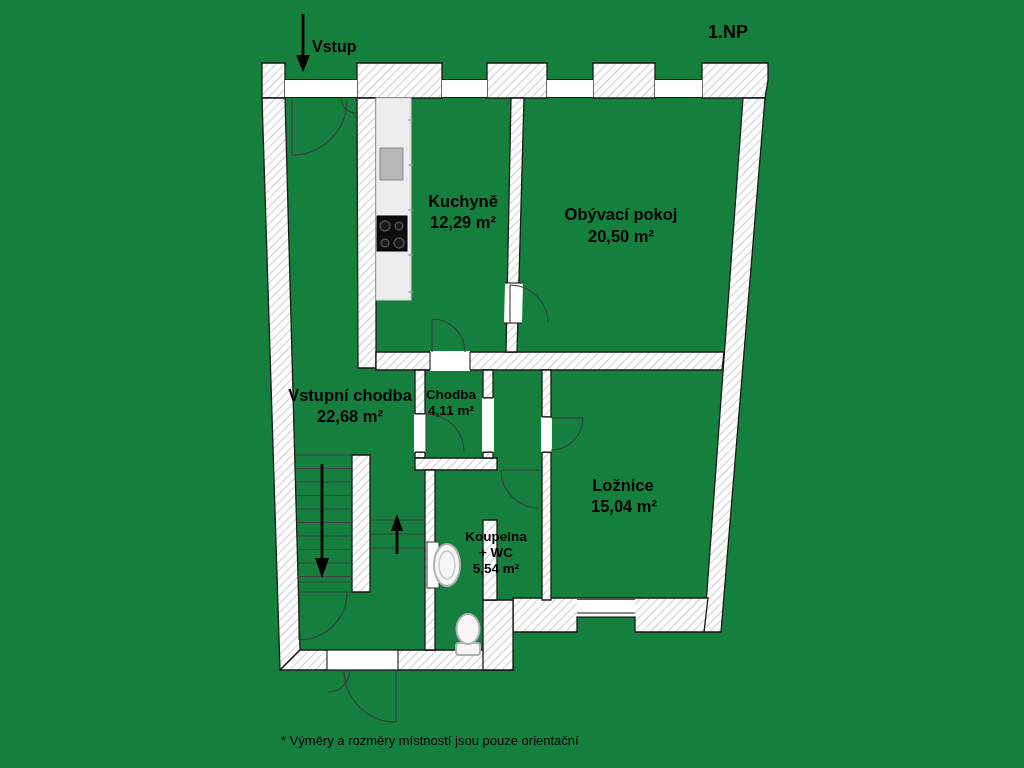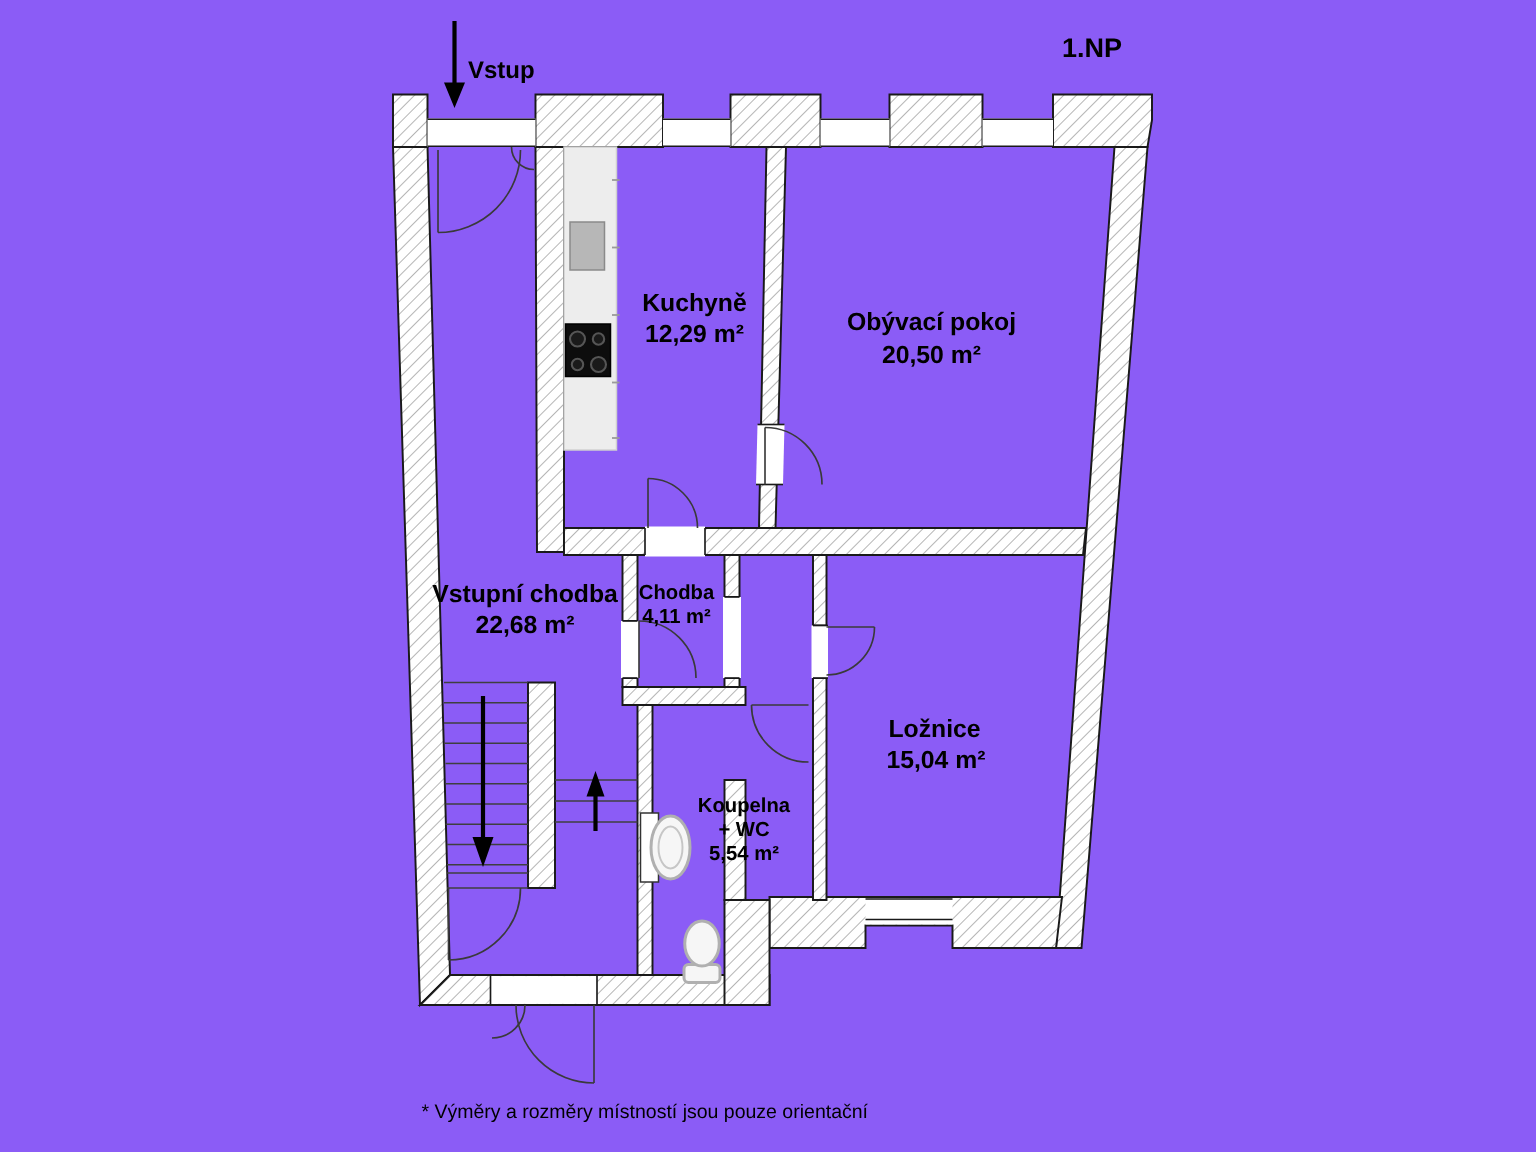--- a/index.html
+++ b/index.html
@@ -1,16 +1,16 @@
 <!DOCTYPE html>
 <html><head>
 <meta charset="utf-8">
 <style>
   html,body{margin:0;padding:0;background:#ffffff;}
-  .stage{position:relative;width:1024px;height:768px;background:#8b5cf6;overflow:hidden;}
+  .stage{position:relative;width:1024px;height:768px;background:#15803d;overflow:hidden;}
   svg{display:block;}
   .wall{fill:url(#hatchP);stroke:#1a1a1a;stroke-width:1.3;}
   .opening{fill:#ffffff;stroke:none;}
   .oline{stroke:#1a1a1a;stroke-width:1.1;fill:none;}
   .door{stroke:#3a3a3a;stroke-width:1.1;fill:none;}
   .tread{stroke:#3f3f3f;stroke-width:1;fill:none;}
   .stepline{stroke:#3f3f3f;stroke-width:1;fill:none;}
   .arrow{stroke:#000;stroke-width:2.8;fill:none;}
   .arrowhead{fill:#000;stroke:none;}
   text{font-family:"Liberation Sans","DejaVu Sans",sans-serif;fill:#000;}

